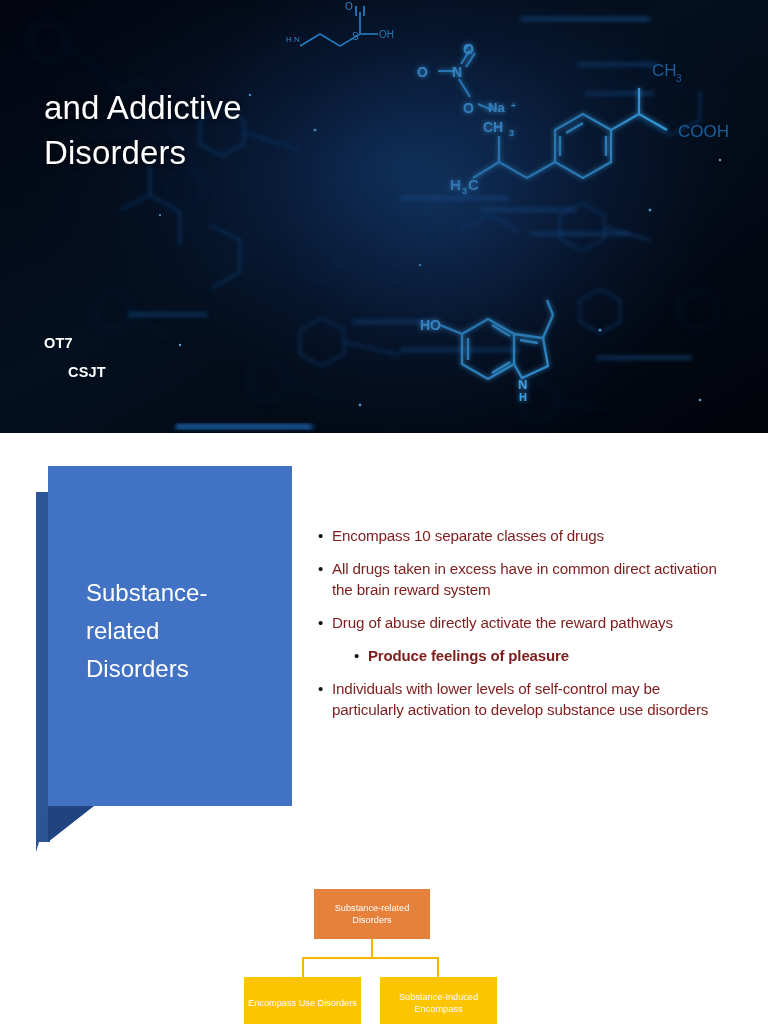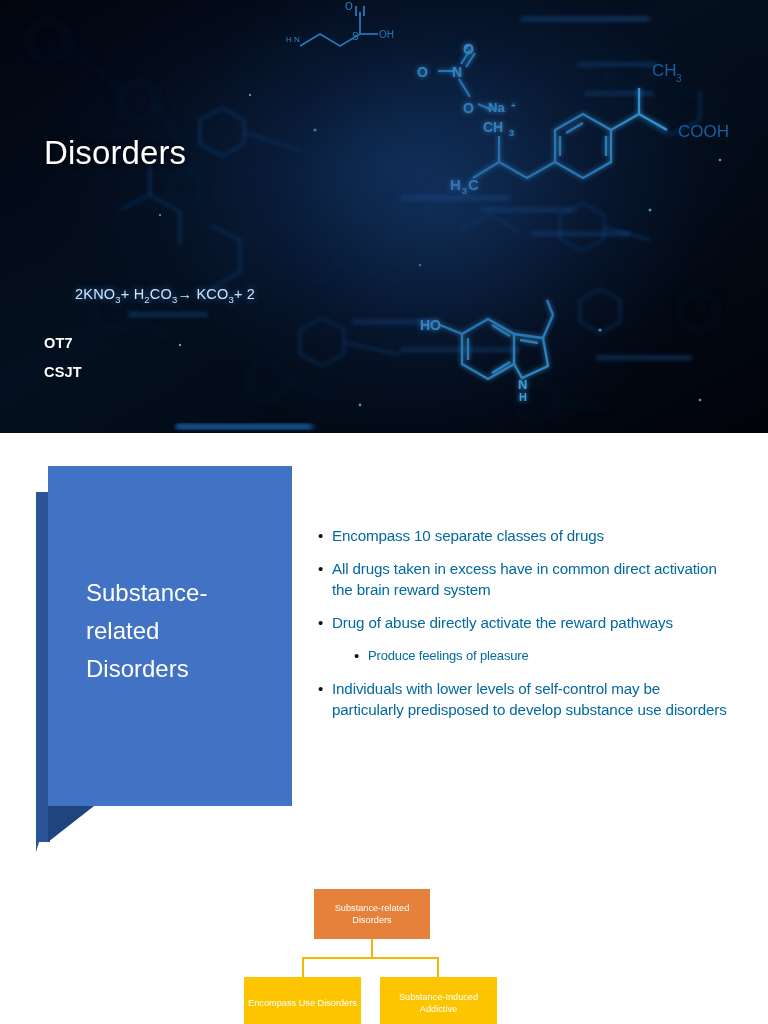--- a/index.html
+++ b/index.html
@@ -36,21 +36,21 @@
     color: #cfe4f7; font-size: 14.5px; letter-spacing: 0.2px;
     text-shadow: 0 0 7px rgba(60,140,230,0.8);
     white-space: nowrap;
   }
   .chem-eq sub { font-size: 9.5px; }
   .author {
     position: absolute; left: 44px;
     color: #ffffff; font-size: 14.5px; letter-spacing: 0.2px; font-weight: bold;
   }
   .author.a1 { top: 335px; }
-  .author.a2 { top: 364px; }
+  .author.a2 { top: 364px; margin-left: 24px; }
 
   
   .slide-content {
     position: absolute; left: 0; top: 433px; width: 768px; height: 591px;
     background: #ffffff;
   }
   .ribbon { position: absolute; left: 36px; top: 33px; width: 260px; height: 410px; }
   .ribbon-panel {
     position: absolute; left: 12px; top: 0; width: 244px; height: 340px;
     background: #4272c4;
@@ -76,24 +76,24 @@
   }
 
   .bullets { position: absolute; left: 318px; top: 92px; width: 414px; }
   .b-row { display: flex; margin-bottom: 12px; }
   .b-row.sub { margin-left: 36px; margin-bottom: 12px; }
   .b-dot {
     flex: 0 0 auto; width: 14px; color: #111;
     font-size: 15px; line-height: 21px;
   }
   .b-text {
-    flex: 1 1 auto; color: #0369a1;
+    flex: 1 1 auto; color: #7f1d1d;
     font-size: 15.2px; line-height: 21px; letter-spacing: -0.15px;
   }
-  .b-row.sub .b-text { font-size: 13px; }
+  .b-row.sub .b-text { font-size: 15px; font-weight: bold; }
 
   
   .org { position: absolute; left: 240px; top: 456px; width: 292px; height: 135px; }
   .org-box {
     position: absolute; display: flex; align-items: center; justify-content: center;
     text-align: center; color: #ffffff; font-size: 9.2px; line-height: 12.5px;
     padding: 8px 4px;
   }
   .org-root { left: 74px; top: 0; width: 116px; height: 50px; background: #e5813b; }
   .org-left { left: 4px; top: 88px; width: 117px; height: 52px; background: #fdc500; }
@@ -271,27 +271,24 @@
 
       <g fill="#1c66b2" opacity="0.75" filter="url(#blurry)">
         <rect x="176" y="424" width="135" height="5" rx="2"></rect>
       </g>
     </svg>
 
     <div class="title-glow"></div>
 
     <h1 class="title-text">
       <br>
-      <br>
+      <span>and Addictive</span><br>
       <span>Disorders</span>
     </h1>
 
-    <div class="chem-eq">
-      <span>2KNO</span><sub>3</sub><span>+ H</span><sub>2</sub><span>CO</span><sub>3</sub><span>→ KCO</span><sub>3</sub><span>+ 2</span>
-    </div>
 
     <div class="author a1">OT7</div>
     <div class="author a2">CSJT</div>
   </section>
 
   <section class="slide-content">
 
     <div class="ribbon">
       <div class="ribbon-strip-left"></div>
       <div class="ribbon-tail"></div>
@@ -317,35 +314,35 @@
       <div class="b-row">
         <span class="b-dot">•</span>
         <span class="b-text">Drug of abuse directly activate the reward pathways</span>
       </div>
       <div class="b-row sub">
         <span class="b-dot">•</span>
         <span class="b-text">Produce feelings of pleasure</span>
       </div>
       <div class="b-row">
         <span class="b-dot">•</span>
-        <span class="b-text">Individuals with lower levels of self-control may be particularly predisposed to develop substance use disorders</span>
+        <span class="b-text">Individuals with lower levels of self-control may be particularly activation to develop substance use disorders</span>
       </div>
     </div>
 
     <div class="org">
       <div class="ln ln-stub"></div>
       <div class="ln ln-horiz"></div>
       <div class="ln ln-drop-l"></div>
       <div class="ln ln-drop-r"></div>
 
       <div class="org-box org-root">
         <span>Substance-related Disorders</span>
       </div>
       <div class="org-box org-left">
         <span>Encompass Use Disorders</span>
       </div>
       <div class="org-box org-right">
-        <span>Substance-Induced Addictive</span>
+        <span>Substance-Induced Encompass</span>
       </div>
     </div>
 
   </section>
 </div>
 
 </body></html>

